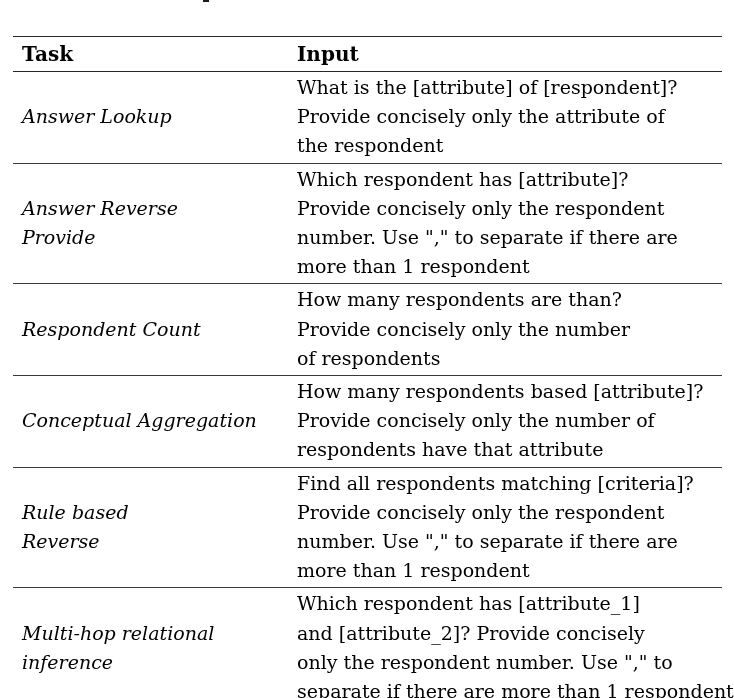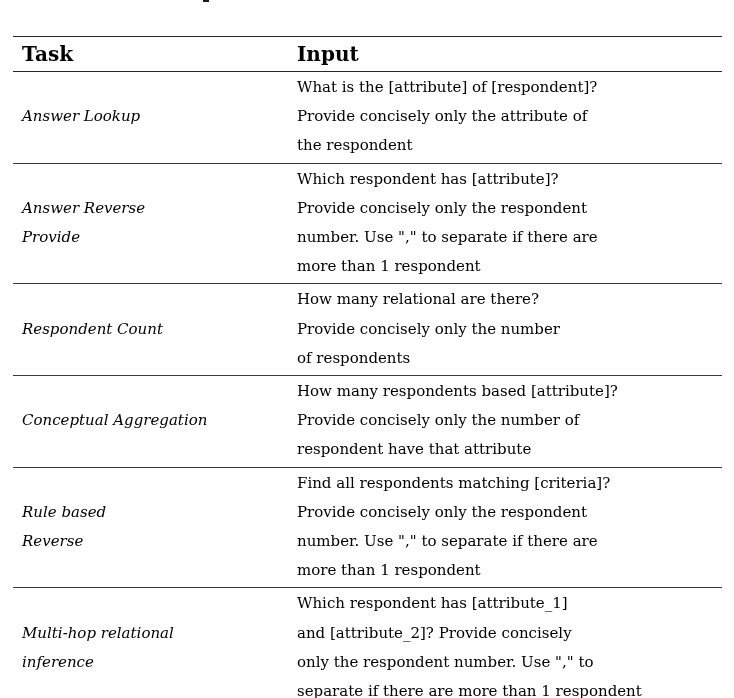--- a/index.html
+++ b/index.html
@@ -62,21 +62,21 @@
     font-size: 20px;
     line-height: 28px;
     padding: 3px 0 3px 0;
     vertical-align: bottom;
     white-space: nowrap;
   }
   thead th.th-task  { padding-left: 9px; }
   thead th.th-input { padding-left: 9px; }
 
   tbody td {
-    font-size: 15px;
+    font-size: 19px;
     line-height: 29.2px;
     padding: 1px 0 2px 0;
     vertical-align: middle;
   }
   tbody td.cell-task {
     padding-left: 9px;
     padding-right: 6px;
     font-style: italic;
   }
   tbody td.cell-input {
@@ -136,34 +136,34 @@
             <span class="input-line">number. Use "," to separate if there are</span>
             <span class="input-line">more than 1 respondent</span>
           </td>
         </tr>
 
         <tr class="rule-row">
           <td class="cell-task">
             <span class="task-line">Respondent Count</span>
           </td>
           <td class="cell-input">
-            <span class="input-line">How many relational are there?</span>
+            <span class="input-line">How many respondents are than?</span>
             <span class="input-line">Provide concisely only the number</span>
             <span class="input-line">of respondents</span>
           </td>
         </tr>
 
         <tr class="rule-row">
           <td class="cell-task">
             <span class="task-line">Conceptual Aggregation</span>
           </td>
           <td class="cell-input">
             <span class="input-line">How many respondents based [attribute]?</span>
             <span class="input-line">Provide concisely only the number of</span>
-            <span class="input-line">respondent have that attribute</span>
+            <span class="input-line">respondents have that attribute</span>
           </td>
         </tr>
 
         <tr class="rule-row">
           <td class="cell-task">
             <span class="task-line">Rule based</span>
             <span class="task-line">Reverse</span>
           </td>
           <td class="cell-input">
             <span class="input-line">Find all respondents matching [criteria]?</span>

